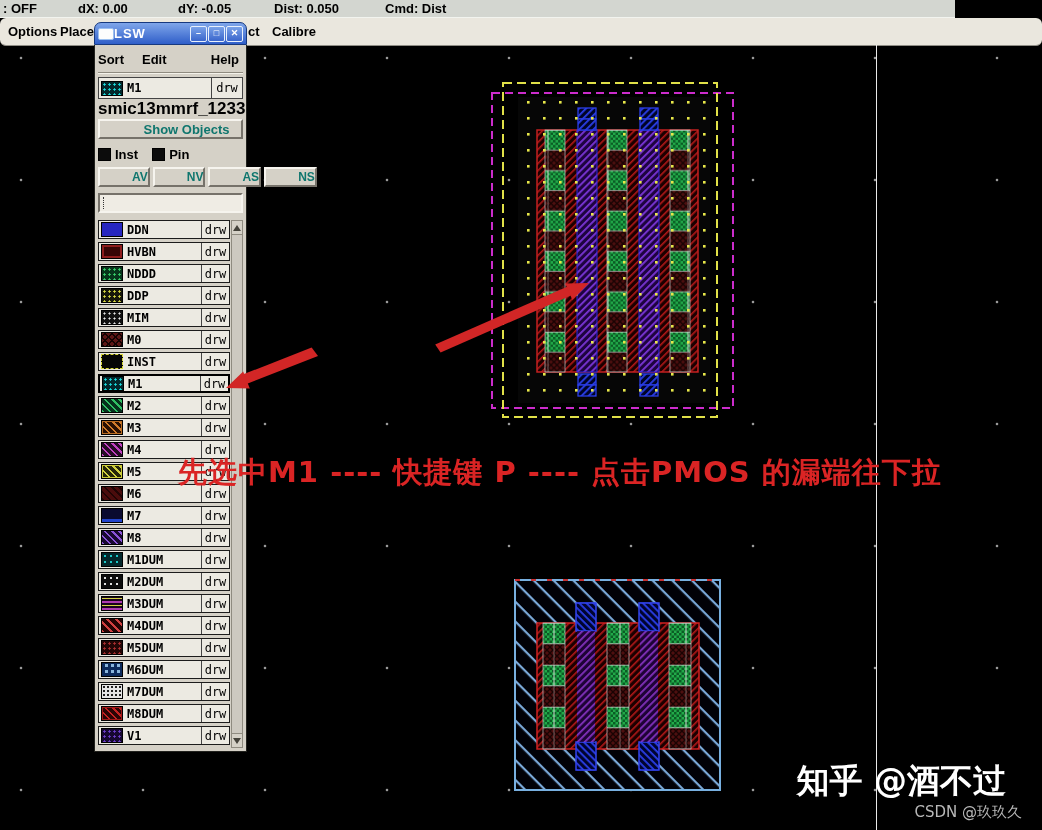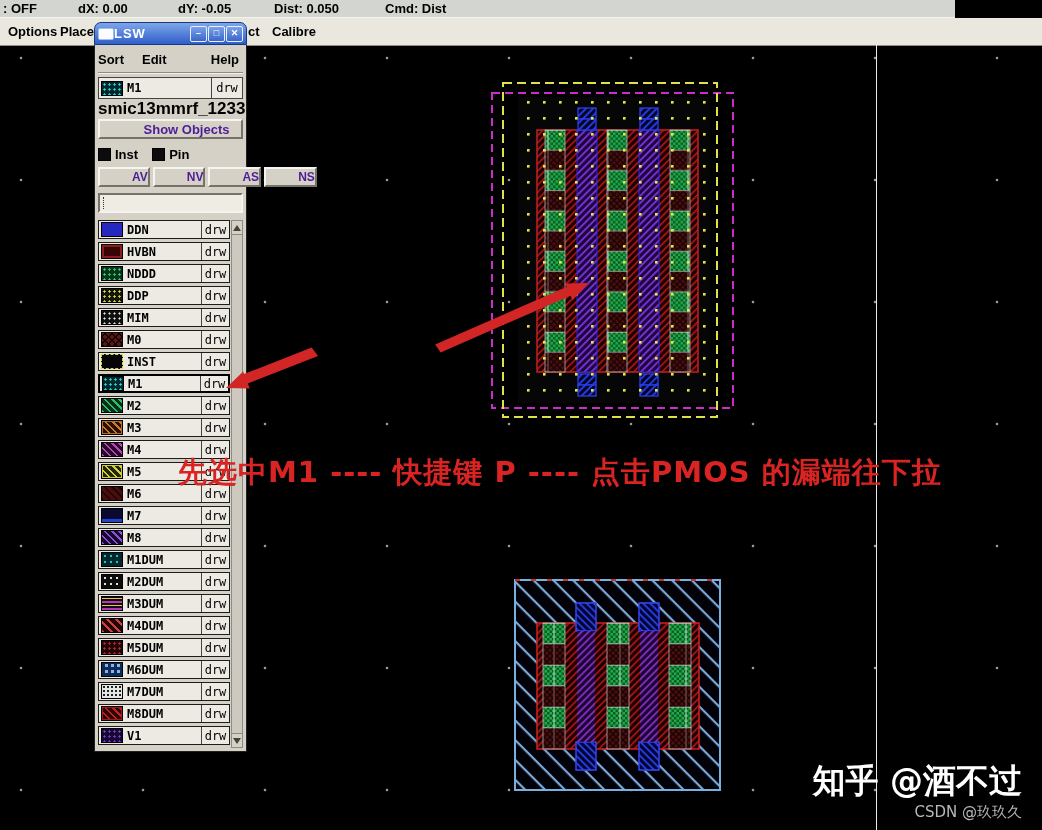--- a/index.html
+++ b/index.html
@@ -7,21 +7,21 @@
        font-family:"Liberation Sans",sans-serif;background:#000;}
   .abs{position:absolute;}
 
   
   .statusbar{left:0;top:0;width:955px;height:17px;background:#d3d6d0;
              border-bottom:1px solid #f2f4ef;z-index:3;}
   .statusbar span{position:absolute;top:1px;font-size:13px;font-weight:bold;color:#000;white-space:pre;}
 
   
   .menubar{left:0;top:18px;width:1042px;height:27px;background:#eae7de;
-           border-bottom:1px solid #8f8d85;z-index:3;}
+           border-bottom:1px solid #8f8d85;z-index:3;border-radius:6px;}
   .menubar span{position:absolute;top:6px;font-size:13px;font-weight:bold;color:#000;cursor:default;}
 
   
   .canvas{left:0;top:45px;width:1042px;height:785px;background-color:#000;
           background-image:radial-gradient(circle,#9a9a9a 0.9px,transparent 1.7px);
           background-size:122px 122px;background-position:-40px -48px;z-index:1;}
   .vline{left:876px;top:45px;width:1px;height:785px;background:#e9e9e9;z-index:6;}
 
   
   .lsw{left:94px;top:22px;width:153px;z-index:20;}
@@ -40,21 +40,21 @@
   .lsw-menu .mi:last-child{margin-left:auto;margin-right:4px;}
   .groove{height:0;border-top:1px solid #8f8b80;border-bottom:1px solid #f4f2ea;margin:1px 0 3px 0;}
   .curlayer{height:20px;border:1px solid #444;background:#eceae2;display:flex;align-items:center;}
   .curlayer .lname{margin-left:4px;}
   .purpcell{margin-left:auto;border-left:1px solid #444;width:30px;text-align:center;
             font-family:"DejaVu Sans Mono",monospace;font-size:12px;height:100%;
             display:flex;align-items:center;justify-content:center;}
   .libname{text-align:center;font-size:17px;font-weight:bold;height:16px;line-height:16px;margin-top:2px;}
   .btn3d{background:#d5d1c7;border-top:2px solid #f6f4ee;border-left:2px solid #f6f4ee;
          border-right:2px solid #76726a;border-bottom:2px solid #76726a;
-         font-weight:bold;color:#4c1d95;box-sizing:border-box;display:flex;align-items:center;justify-content:center;padding-left:32px;}
+         font-weight:bold;color:#0f766e;box-sizing:border-box;display:flex;align-items:center;justify-content:center;padding-left:32px;}
   .showobj{width:100%;height:20px;margin-top:2px;font-size:13px;}
   .togglerow{display:flex;align-items:center;height:16px;margin-top:7px;font-size:13px;font-weight:bold;}
   .chk{width:11px;height:11px;background:#0c0c0c;border:1px solid #000;margin-right:4px;}
   .toggle{display:flex;align-items:center;margin-right:14px;}
   .btnrow{display:flex;height:20px;margin-top:5px;}
   .btnrow .btn3d{flex:1;margin-right:3px;font-size:12px;}
   .btnrow .btn3d:last-child{margin-right:0;}
   .filter{margin-top:6px;height:20px;background:#efece4;border-top:2px solid #76726a;
           border-left:2px solid #76726a;border-right:2px solid #f6f4ee;border-bottom:2px solid #f6f4ee;
           box-sizing:border-box;display:flex;align-items:center;}
@@ -96,21 +96,21 @@
   .sw-m5dum{background:#240606;background-image:radial-gradient(#b03030 0.9px,transparent 1.4px);background-size:5px 5px;}
   .sw-m6dum{background:#8ab6dc;background-image:repeating-linear-gradient(90deg,#0c2a5c 0 3px,transparent 3px 6px),repeating-linear-gradient(0deg,#0c2a5c 0 3px,transparent 3px 6px);}
   .sw-m7dum{background:#e4e4e4;background-image:radial-gradient(#202020 0.9px,transparent 1.3px);background-size:4px 4px;}
   .sw-m8dum{background:#2c0505;background-image:repeating-linear-gradient(45deg,#c42222 0 2px,transparent 2px 5px);box-shadow:inset 0 0 0 1px #a01818;}
   .sw-v1{background:#160830;background-image:radial-gradient(#7040d0 0.9px,transparent 1.4px);background-size:5px 5px;}
 
   
   .redtext{left:178px;top:453px;z-index:60;font-size:29px;font-weight:bold;color:#da2424;
            white-space:nowrap;font-family:"DejaVu Sans",sans-serif;letter-spacing:1px;}
   .arrows{left:0;top:0;width:1042px;height:830px;z-index:55;pointer-events:none;}
-  .wm1{right:20px;bottom:26px;z-index:40;color:#fff;font-size:33px;font-weight:bold;
+  .wm1{right:36px;bottom:26px;z-index:40;color:#fff;font-size:33px;font-weight:bold;
        font-family:"DejaVu Sans",sans-serif;white-space:nowrap;}
   .wm2{right:20px;bottom:8px;z-index:40;color:#b8b8b8;font-size:15px;
        font-family:"DejaVu Sans",sans-serif;white-space:nowrap;}
   .dev{z-index:10;}
 </style>
 </head>
 <body>
 
 <div class="abs statusbar">
   <span style="left:3px">: OFF</span>

